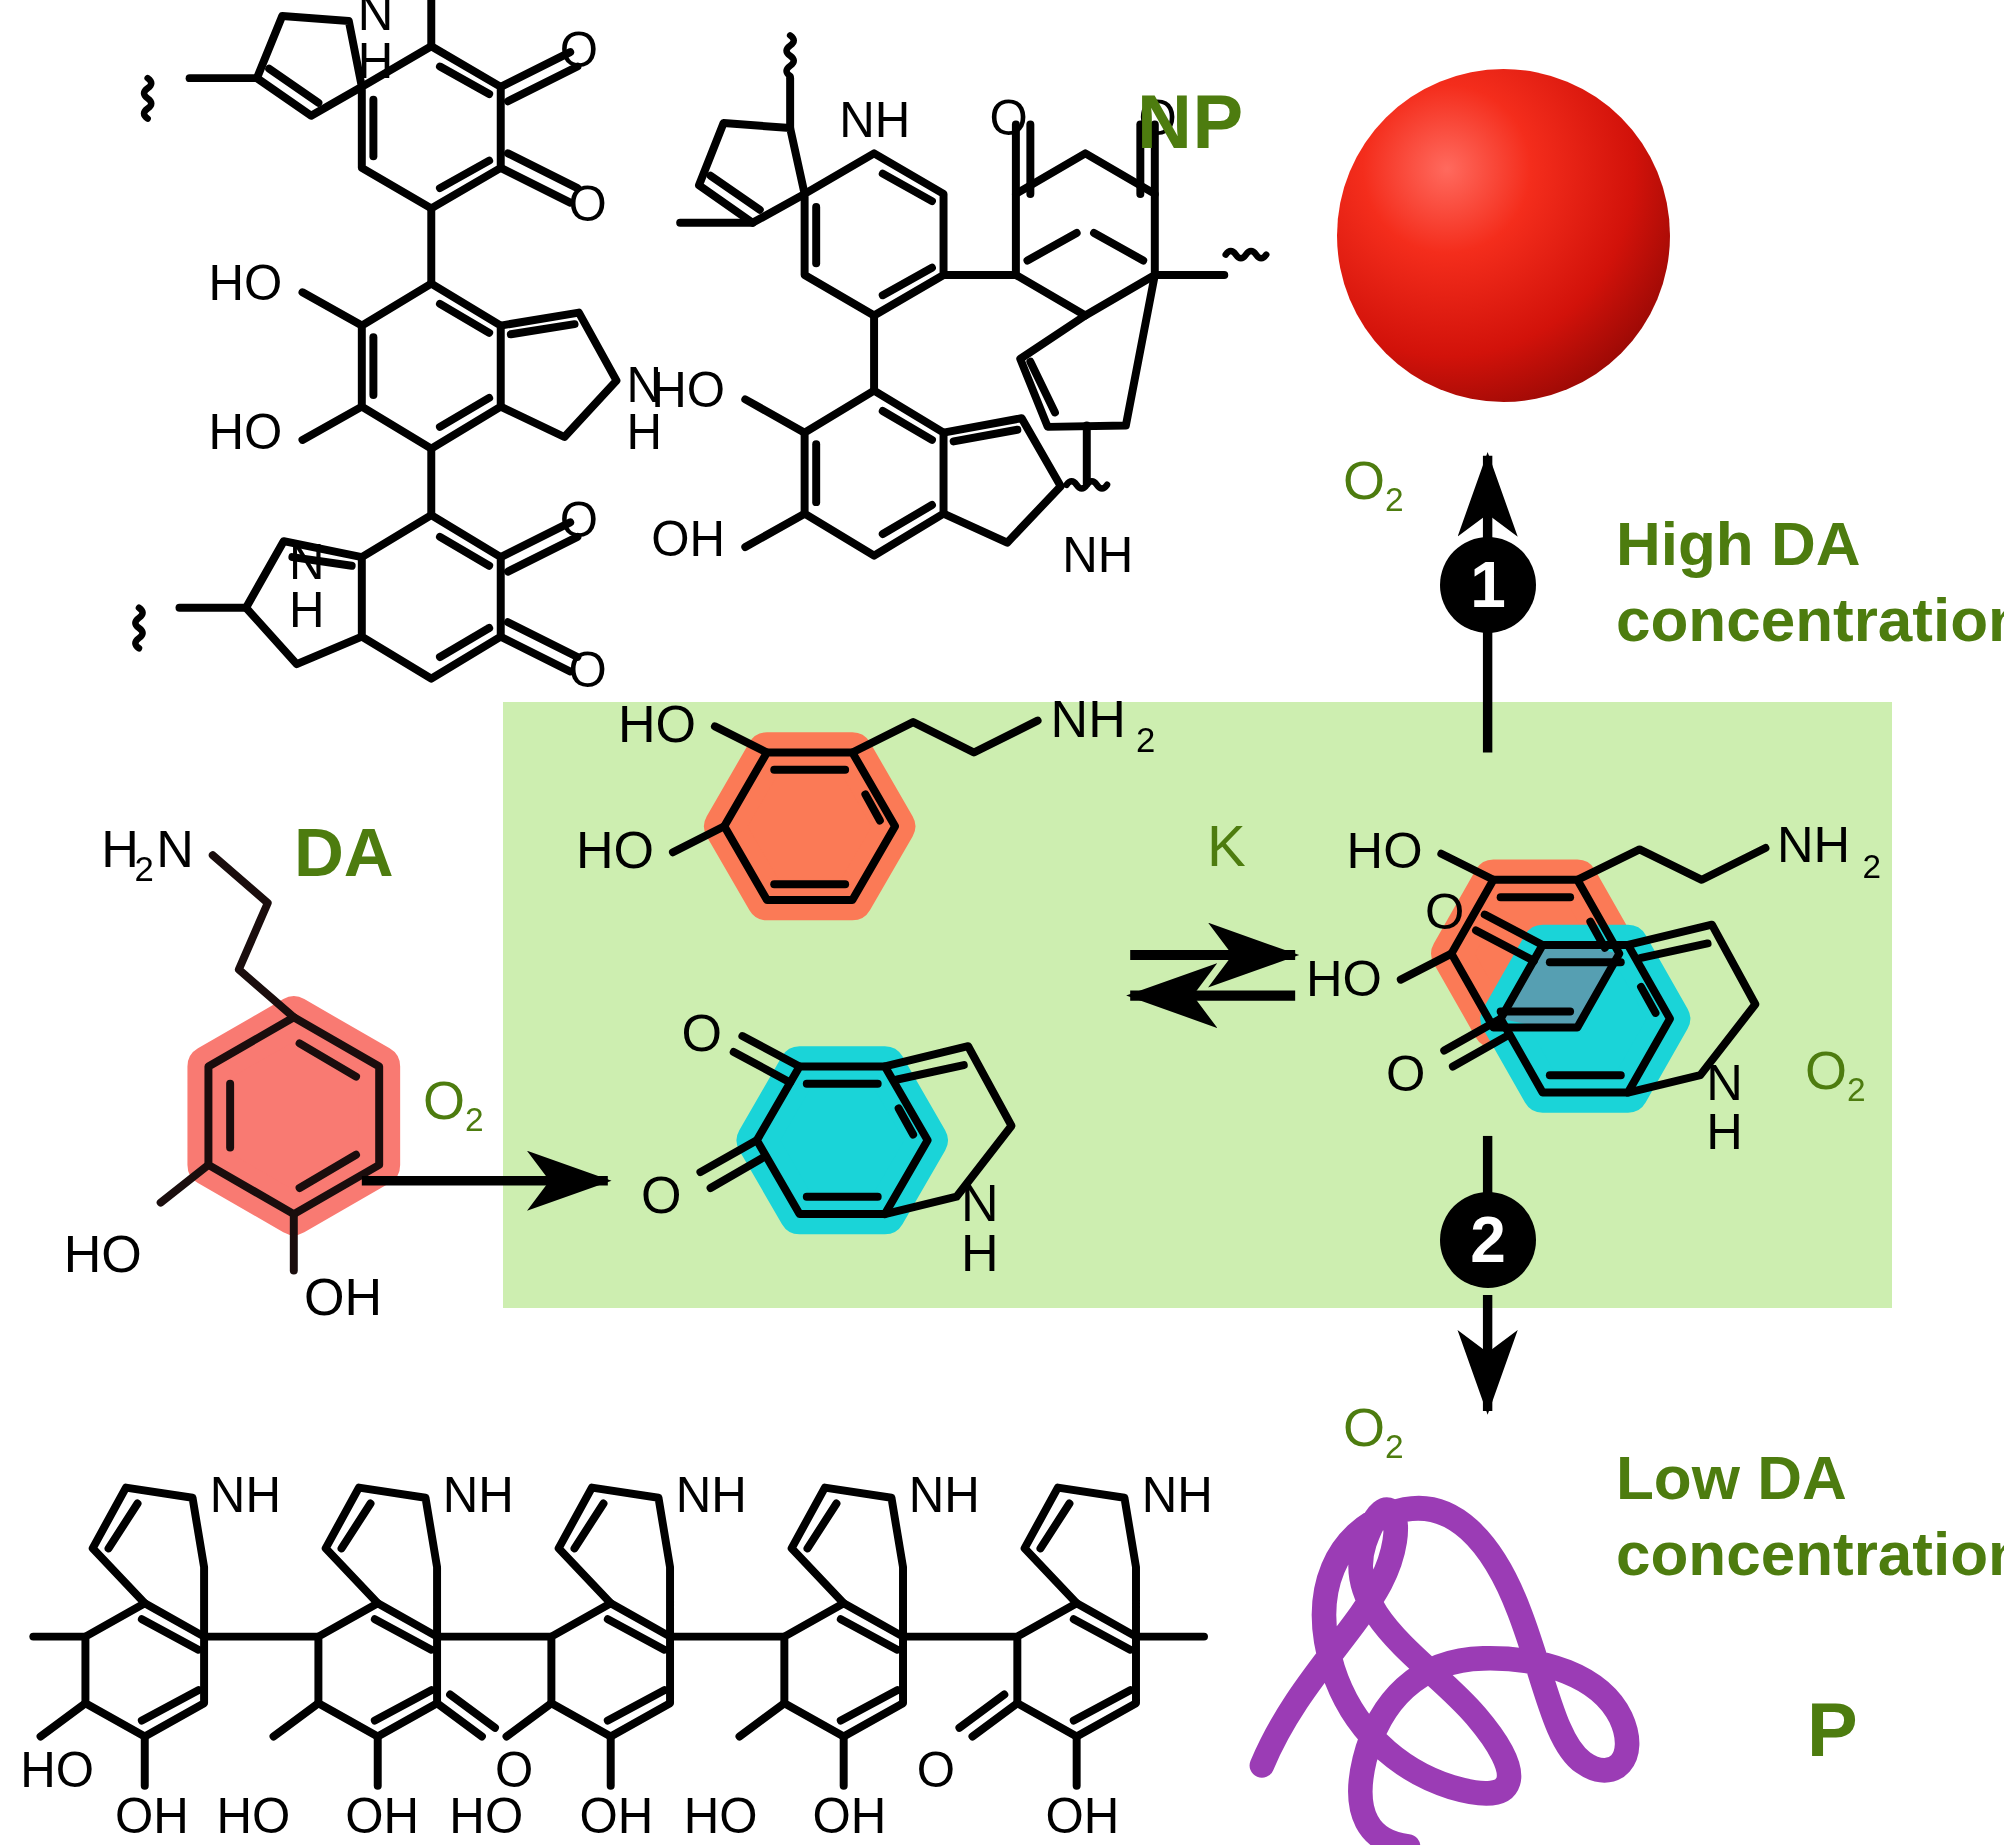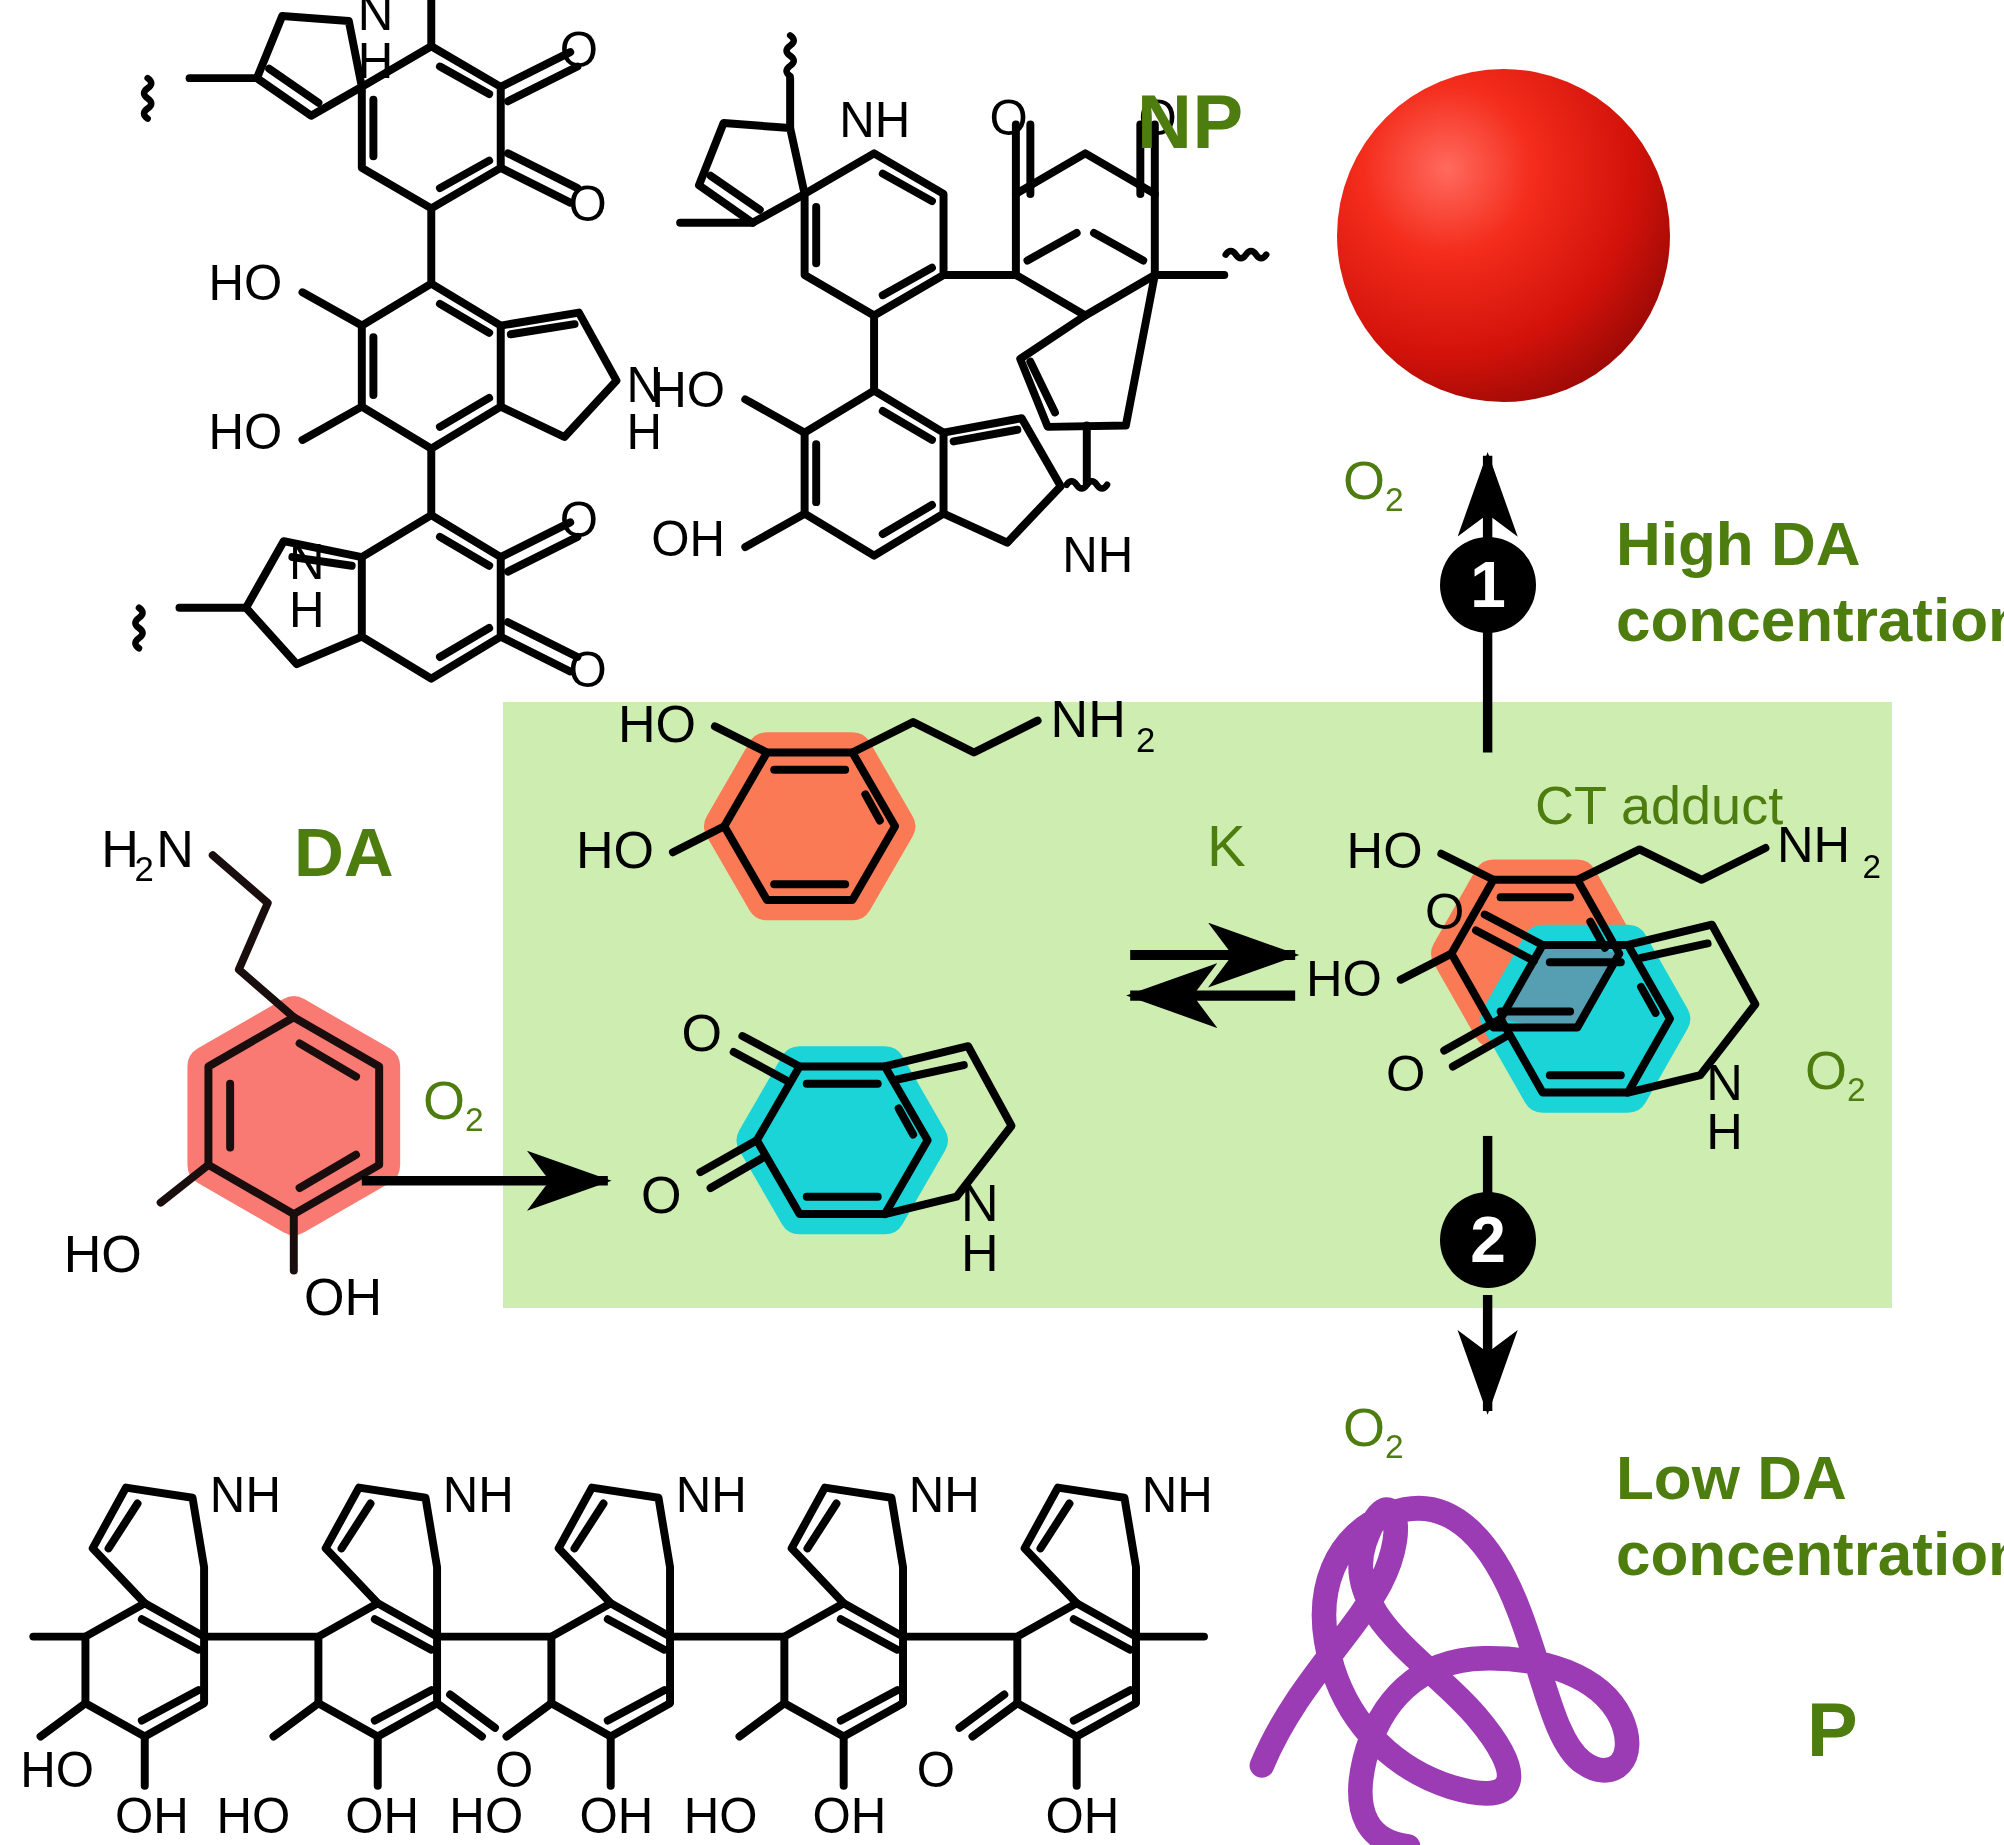--- a/index.html
+++ b/index.html
@@ -400,21 +400,20 @@
     <span>1</span>
   </div>
   <div class="numcircle" style="left:1440px;top:1192px;">
     <span>2</span>
   </div>
 
   <div class="lbl lbl-np" style="left:1137px;top:78px;">NP</div>
 
   <div class="lbl lbl-da" style="left:294px;top:813px;">DA</div>
 
-  <div class="lbl lbl-ct" style="left:1535px;top:774px;">CT adduct</div>
 
   <div class="lbl lbl-k" style="left:1207px;top:812px;">K</div>
 
   <div class="lbl lbl-p" style="left:1807px;top:1686px;">P</div>
 
   <div class="lbl lbl-conc" style="left:1616px;top:506px;">
     <div>High DA</div>
     <div>concentration</div>
   </div>
 

